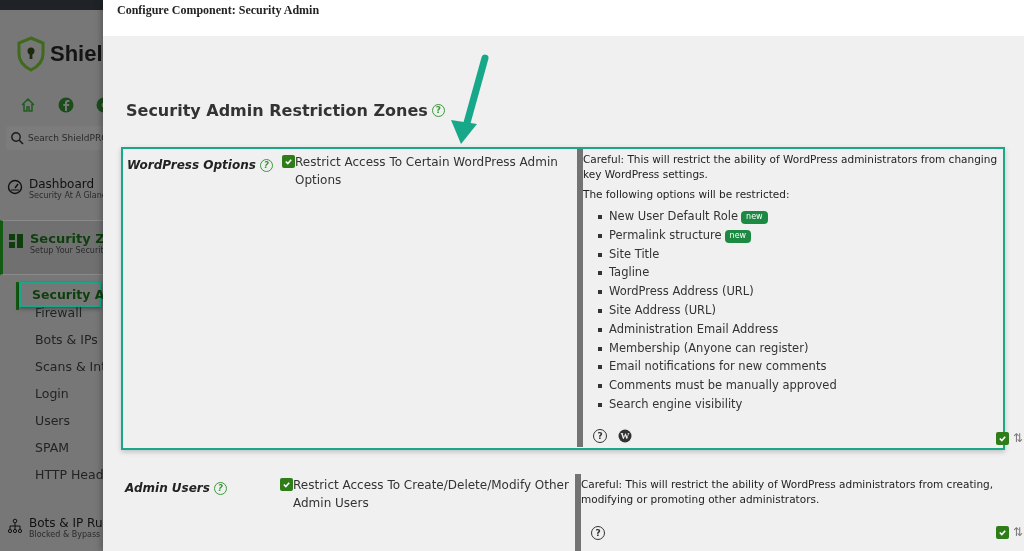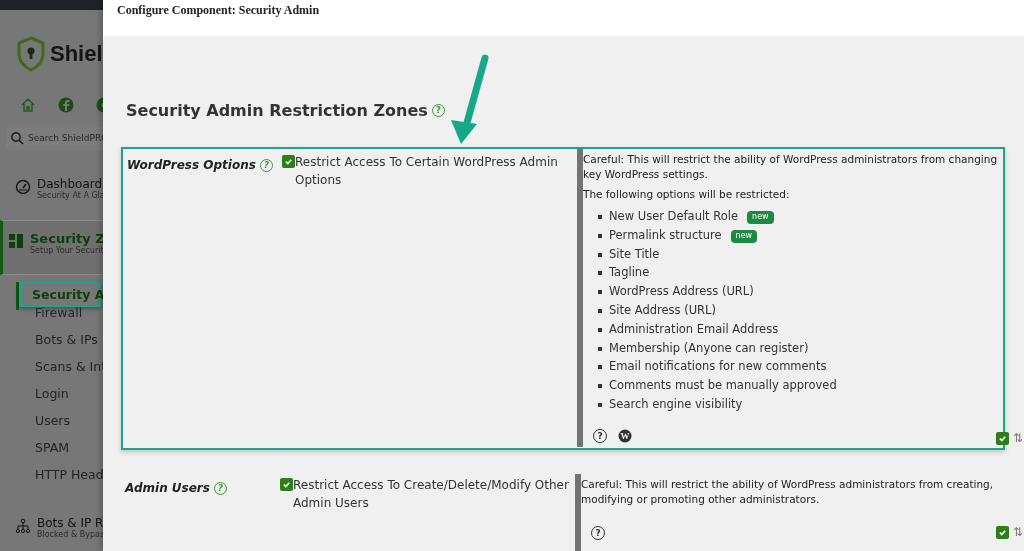--- a/index.html
+++ b/index.html
@@ -11,21 +11,21 @@
   .sidebar { position: absolute; left: 0; top: 10px; width: 104px; height: 541px; background: #777; overflow: hidden; }
   .sb-logo { position: absolute; left: 16px; top: 26px; display: flex; align-items: center; gap: 4px; }
   .sb-logo .shield { width: 30px; height: 36px; }
   .sb-logo .brand { font-family: "Liberation Sans", sans-serif; font-weight: bold; font-size: 22px; color: #141414; white-space: nowrap; }
   .sb-icons { position: absolute; left: 20px; top: 87px; display: flex; gap: 22px; align-items: center; }
   .sb-icons .ic { width: 16px; height: 16px; color: #1f5c1f; }
   .sb-search { position: absolute; left: 6px; top: 116px; width: 110px; height: 24px; background: #7c7c7c; border-radius: 3px; display: flex; align-items: center; gap: 4px; padding-left: 4px; }
   .sb-search .sicon { width: 14px; height: 14px; }
   .sb-search span { font-size: 9px; color: #2a2a2a; white-space: nowrap; }
 
-  .sb-item { position: absolute; left: 0; width: 104px; display: flex; gap: 6px; align-items: flex-start; padding-left: 15px; }
+  .sb-item { position: absolute; left: 0; width: 104px; display: flex; gap: 6px; align-items: flex-start; padding-left: 7px; }
   .sb-item .ttl { font-size: 12px; color: #111; white-space: nowrap; }
   .sb-item .sub { font-size: 8px; color: #2b2b2b; white-space: nowrap; }
   .sb-item .ico { width: 16px; height: 16px; margin-top: 2px; flex: none; }
   .sb-dash { top: 167px; }
   .sb-zones { top: 210px; height: 55px; background: #707070; border-left: 3px solid #135a13; border-top: 1px solid #8a8a8a; border-bottom: 1px solid #8a8a8a; padding-top: 10px; padding-left: 5px; }
   .sb-zones .ttl { font-weight: bold; color: #0c3f0c; font-size: 13px; }
   .sb-zones .ico { color: #0c3f0c; }
   .sb-sub { position: absolute; left: 35px; font-size: 12.5px; color: #232323; white-space: nowrap; }
   .sb-sub-active { position: absolute; left: 16px; top: 272px; width: 88px; height: 27px; }
   .sb-sub-active .bar { position: absolute; left: 0; top: 0; width: 3px; height: 28px; background: #135a13; }
@@ -63,21 +63,21 @@
   .cb svg { width: 9px; height: 9px; }
   .opt-check .txt { font-size: 12px; color: #333; line-height: 18px; }
 
   .desc { position: absolute; left: 454px; border-left: 6px solid #737373; font-size: 10.5px; color: #222; line-height: 15px; }
   .row1 .desc { top: 0; height: 298px; width: 428px; padding-top: 3px; }
   .row2 .desc { top: 6px; height: 77px; width: 430px; padding-top: 3px; }
   .desc p { margin-bottom: 5px; }
   .desc ul { list-style: none; margin-left: 26px; }
   .desc li { font-size: 11.5px; color: #333; line-height: 18.8px; position: relative; white-space: nowrap; }
   .desc li::before { content: ""; position: absolute; left: -11px; top: 8px; width: 4px; height: 4px; background: #333; }
-  .badge { display: inline-block; background: #1d8a44; color: #fff; font-size: 8px; padding: 1px 5px 2px; border-radius: 4px; margin-left: 9px; vertical-align: 1px; line-height: 10px; }
+  .badge { display: inline-block; background: #1d8a44; color: #fff; font-size: 8px; padding: 1px 5px 2px; border-radius: 4px; margin-left: 3px; vertical-align: 1px; line-height: 10px; }
   .desc-icons { position: absolute; left: 10px; display: flex; gap: 11px; align-items: center; }
   .row1 .desc-icons { top: 280px; }
   .row2 .desc-icons { top: 52px; }
   .wp { width: 14px; height: 14px; }
 
   .side-ctrl { position: absolute; display: flex; align-items: center; gap: 4px; }
   .side-ctrl .cb { width: 13px; height: 13px; }
   .side-ctrl .sort { font-size: 12px; color: #777; }
 </style>
 </head>

